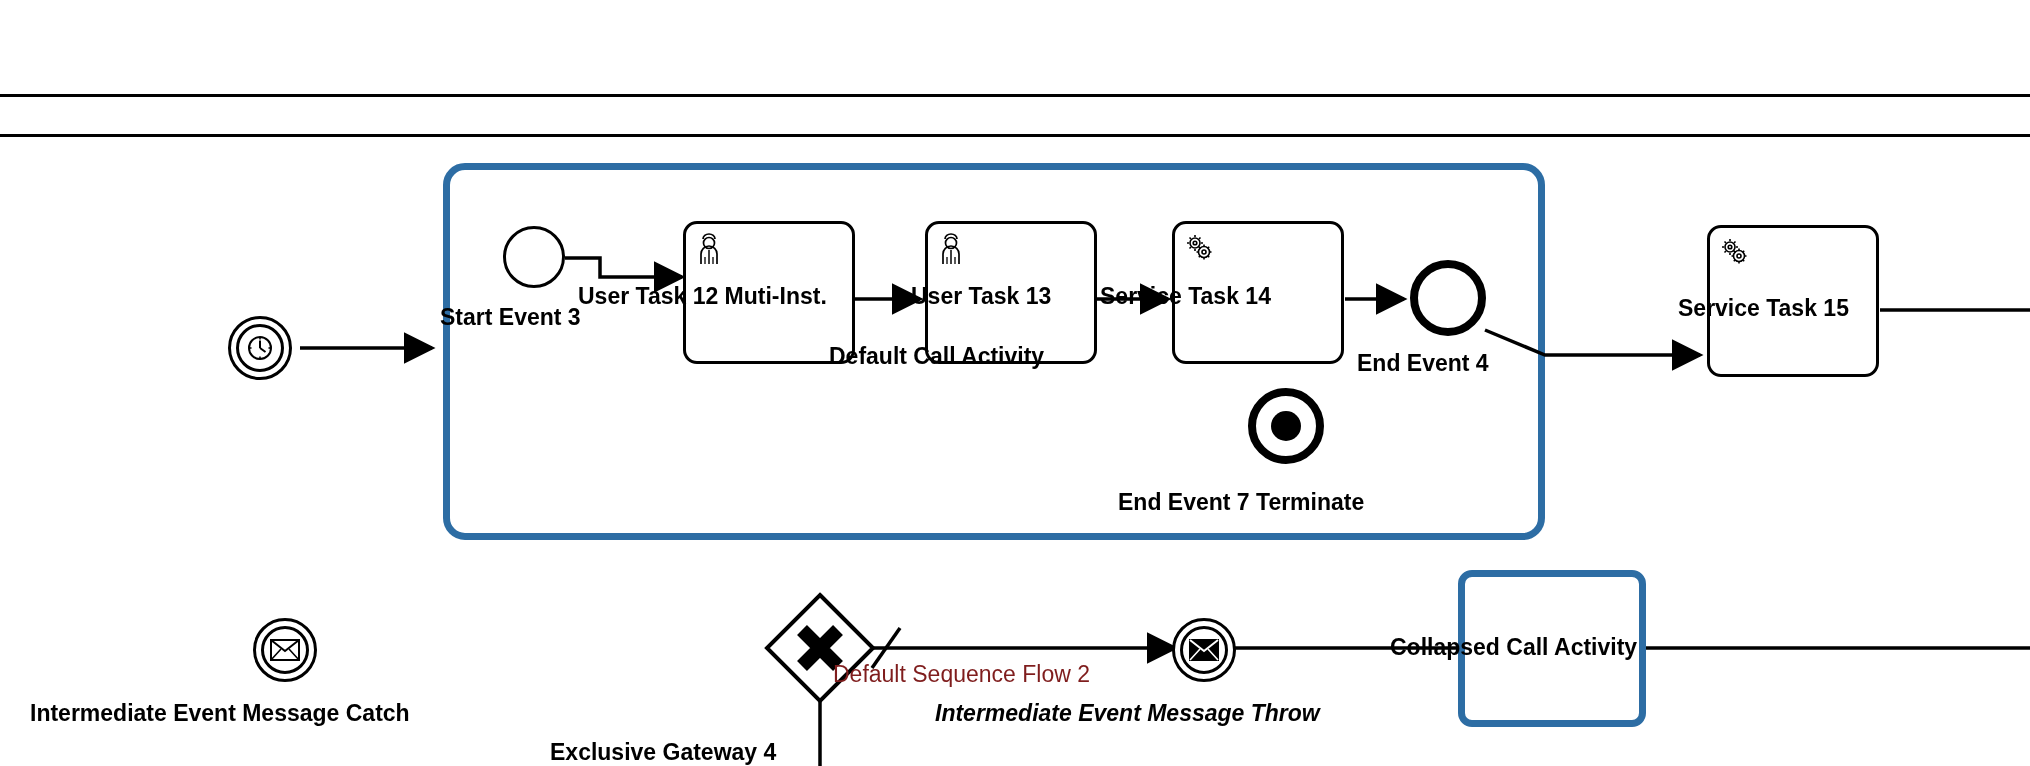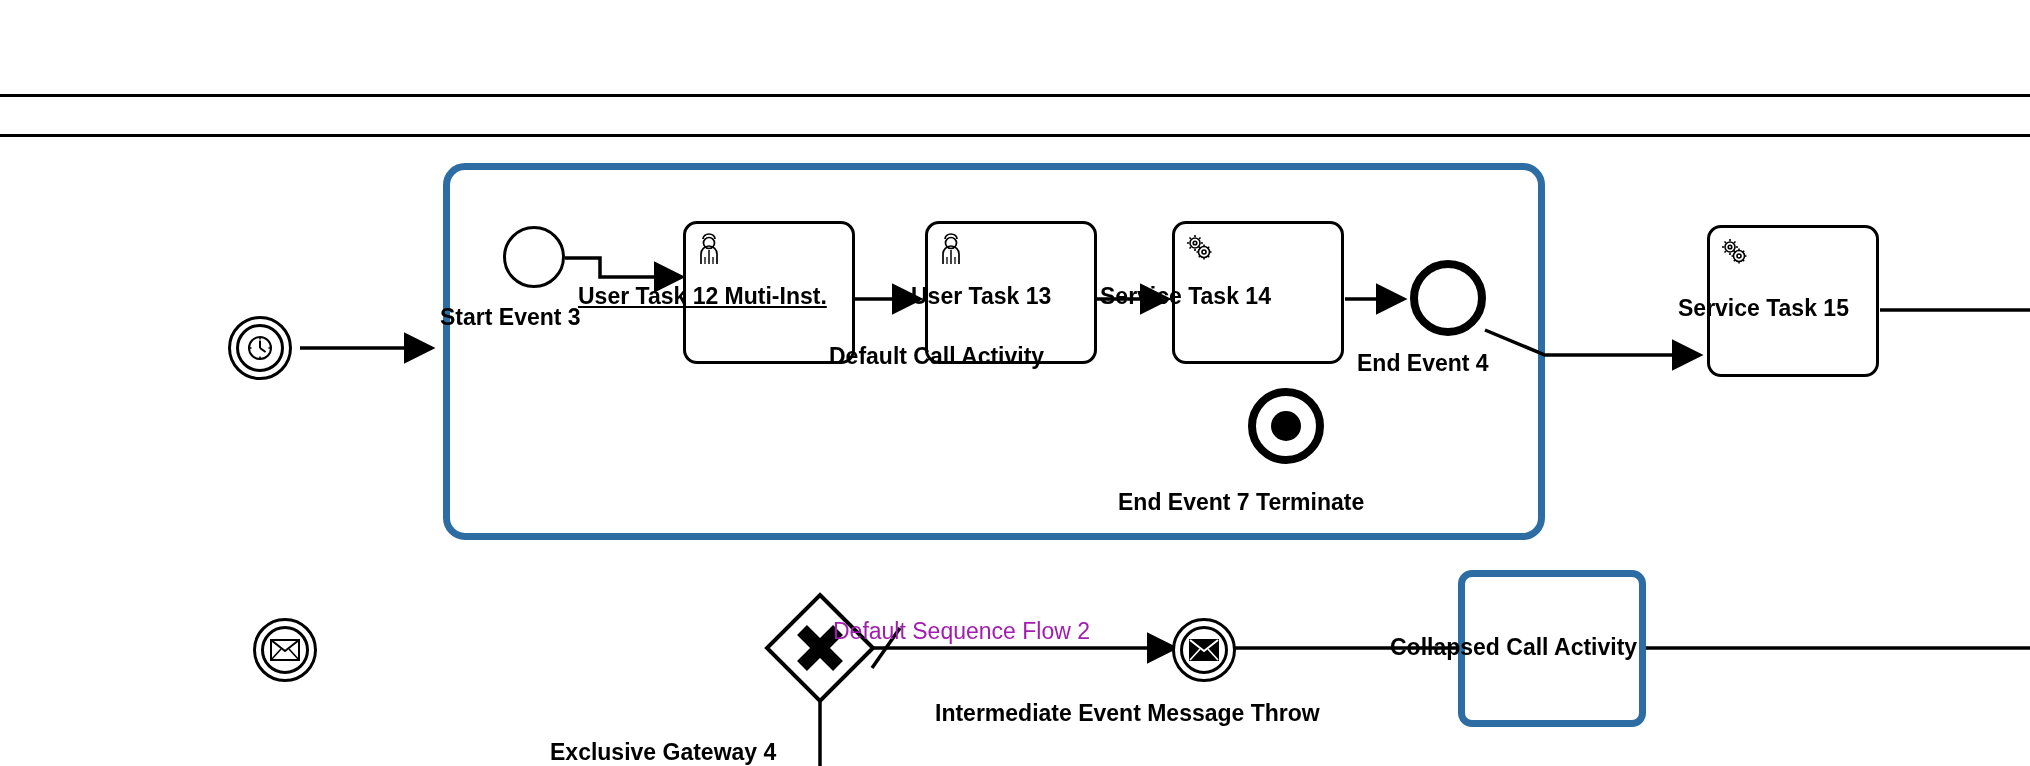--- a/index.html
+++ b/index.html
@@ -121,23 +121,24 @@
     font-size: 23px;
     color: #000000;
     white-space: nowrap;
     line-height: 1;
   }
   .lbl-flow {
     position: absolute;
     font-family: "Liberation Sans", sans-serif;
     font-weight: normal;
     font-size: 23px;
-    color: #a21caf;
+    color: #7f1d1d;
     white-space: nowrap;
     line-height: 1;
+    margin-top: 43px;
   }
 </style>
 </head>
 <body>
 
 <div id="canvas">
 
   <div class="lane-rule" style="top:94px;"></div>
   <div class="lane-rule" style="top:134px;"></div>
 
@@ -200,21 +201,21 @@
       <svg width="30" height="34" viewBox="0 0 30 34">
         <path d="M9,8 a6,5 0 0 1 12,0" fill="none" stroke="#000" stroke-width="1.7"></path>
         <circle cx="15" cy="12" r="5.5" fill="none" stroke="#000" stroke-width="1.7"></circle>
         <path d="M7,33 L7,23 a8,8 0 0 1 16,0 L23,33" fill="none" stroke="#000" stroke-width="1.7"></path>
         <line x1="15" y1="19" x2="15" y2="33" stroke="#000" stroke-width="1.5"></line>
         <line x1="11" y1="26" x2="11" y2="33" stroke="#000" stroke-width="1.3"></line>
         <line x1="19" y1="26" x2="19" y2="33" stroke="#000" stroke-width="1.3"></line>
       </svg>
     </div>
   </div>
-  <div class="lbl" style="left:578px; top:285px;text-decoration:underline;">User Task 12 Muti-Inst.</div>
+  <div class="lbl" style="left:578px; top:285px;">User Task 12 Muti-Inst.</div>
 
   <div class="task" style="left:925px; top:221px; width:172px; height:143px;">
     <div class="task-icon">
       <svg width="30" height="34" viewBox="0 0 30 34">
         <path d="M9,8 a6,5 0 0 1 12,0" fill="none" stroke="#000" stroke-width="1.7"></path>
         <circle cx="15" cy="12" r="5.5" fill="none" stroke="#000" stroke-width="1.7"></circle>
         <path d="M7,33 L7,23 a8,8 0 0 1 16,0 L23,33" fill="none" stroke="#000" stroke-width="1.7"></path>
         <line x1="15" y1="19" x2="15" y2="33" stroke="#000" stroke-width="1.5"></line>
         <line x1="11" y1="26" x2="11" y2="33" stroke="#000" stroke-width="1.3"></line>
         <line x1="19" y1="26" x2="19" y2="33" stroke="#000" stroke-width="1.3"></line>
@@ -272,20 +273,21 @@
   <div class="event ev-inter-outer" style="left:253px; top:618px; width:64px; height:64px;">
     <div class="ev-inter-inner"></div>
     <div class="ev-glyph">
       <svg width="30" height="22" viewBox="0 0 30 22">
         <rect x="1" y="1" width="28" height="20" fill="#fff" stroke="#000" stroke-width="2"></rect>
         <path d="M1,1 L15,12 L29,1" fill="none" stroke="#000" stroke-width="2"></path>
         <path d="M1,21 L11,10 M29,21 L19,10" fill="none" stroke="#000" stroke-width="1.6"></path>
       </svg>
     </div>
   </div>
+  <div class="lbl" style="left:30px; top:702px;">Intermediate Event Message Catch</div>
 
   <div class="gateway" style="left:762px; top:590px; width:116px; height:116px;">
     <svg width="116" height="116" viewBox="0 0 116 116">
       <polygon points="58,5 111,58 58,111 5,58" fill="#ffffff" stroke="#000000" stroke-width="4"></polygon>
       <g>
         <path d="M40,40 L76,76 M76,40 L40,76" stroke="#000000" stroke-width="14" stroke-linecap="butt"></path>
       </g>
     </svg>
   </div>
   <div class="lbl" style="left:550px; top:733px;margin-top:8px;">Exclusive Gateway 4</div>
@@ -295,17 +297,17 @@
   <div class="event ev-inter-outer" style="left:1172px; top:618px; width:64px; height:64px;">
     <div class="ev-inter-inner"></div>
     <div class="ev-glyph">
       <svg width="30" height="22" viewBox="0 0 30 22">
         <rect x="1" y="1" width="28" height="20" fill="#000000" stroke="#000000" stroke-width="2"></rect>
         <path d="M1,1 L15,12 L29,1" fill="none" stroke="#ffffff" stroke-width="2"></path>
         <path d="M1,21 L11,10 M29,21 L19,10" fill="none" stroke="#ffffff" stroke-width="1.6"></path>
       </svg>
     </div>
   </div>
-  <div class="lbl" style="left:935px; top:702px;">Intermediate Event Message Throw</div>
+  <div class="lbl" style="left:935px; top:702px;font-style:italic;">Intermediate Event Message Throw</div>
 
   <div class="lbl" style="left:1390px; top:636px;">Collapsed Call Activity</div>
 
 </div>
 
 </body></html>

